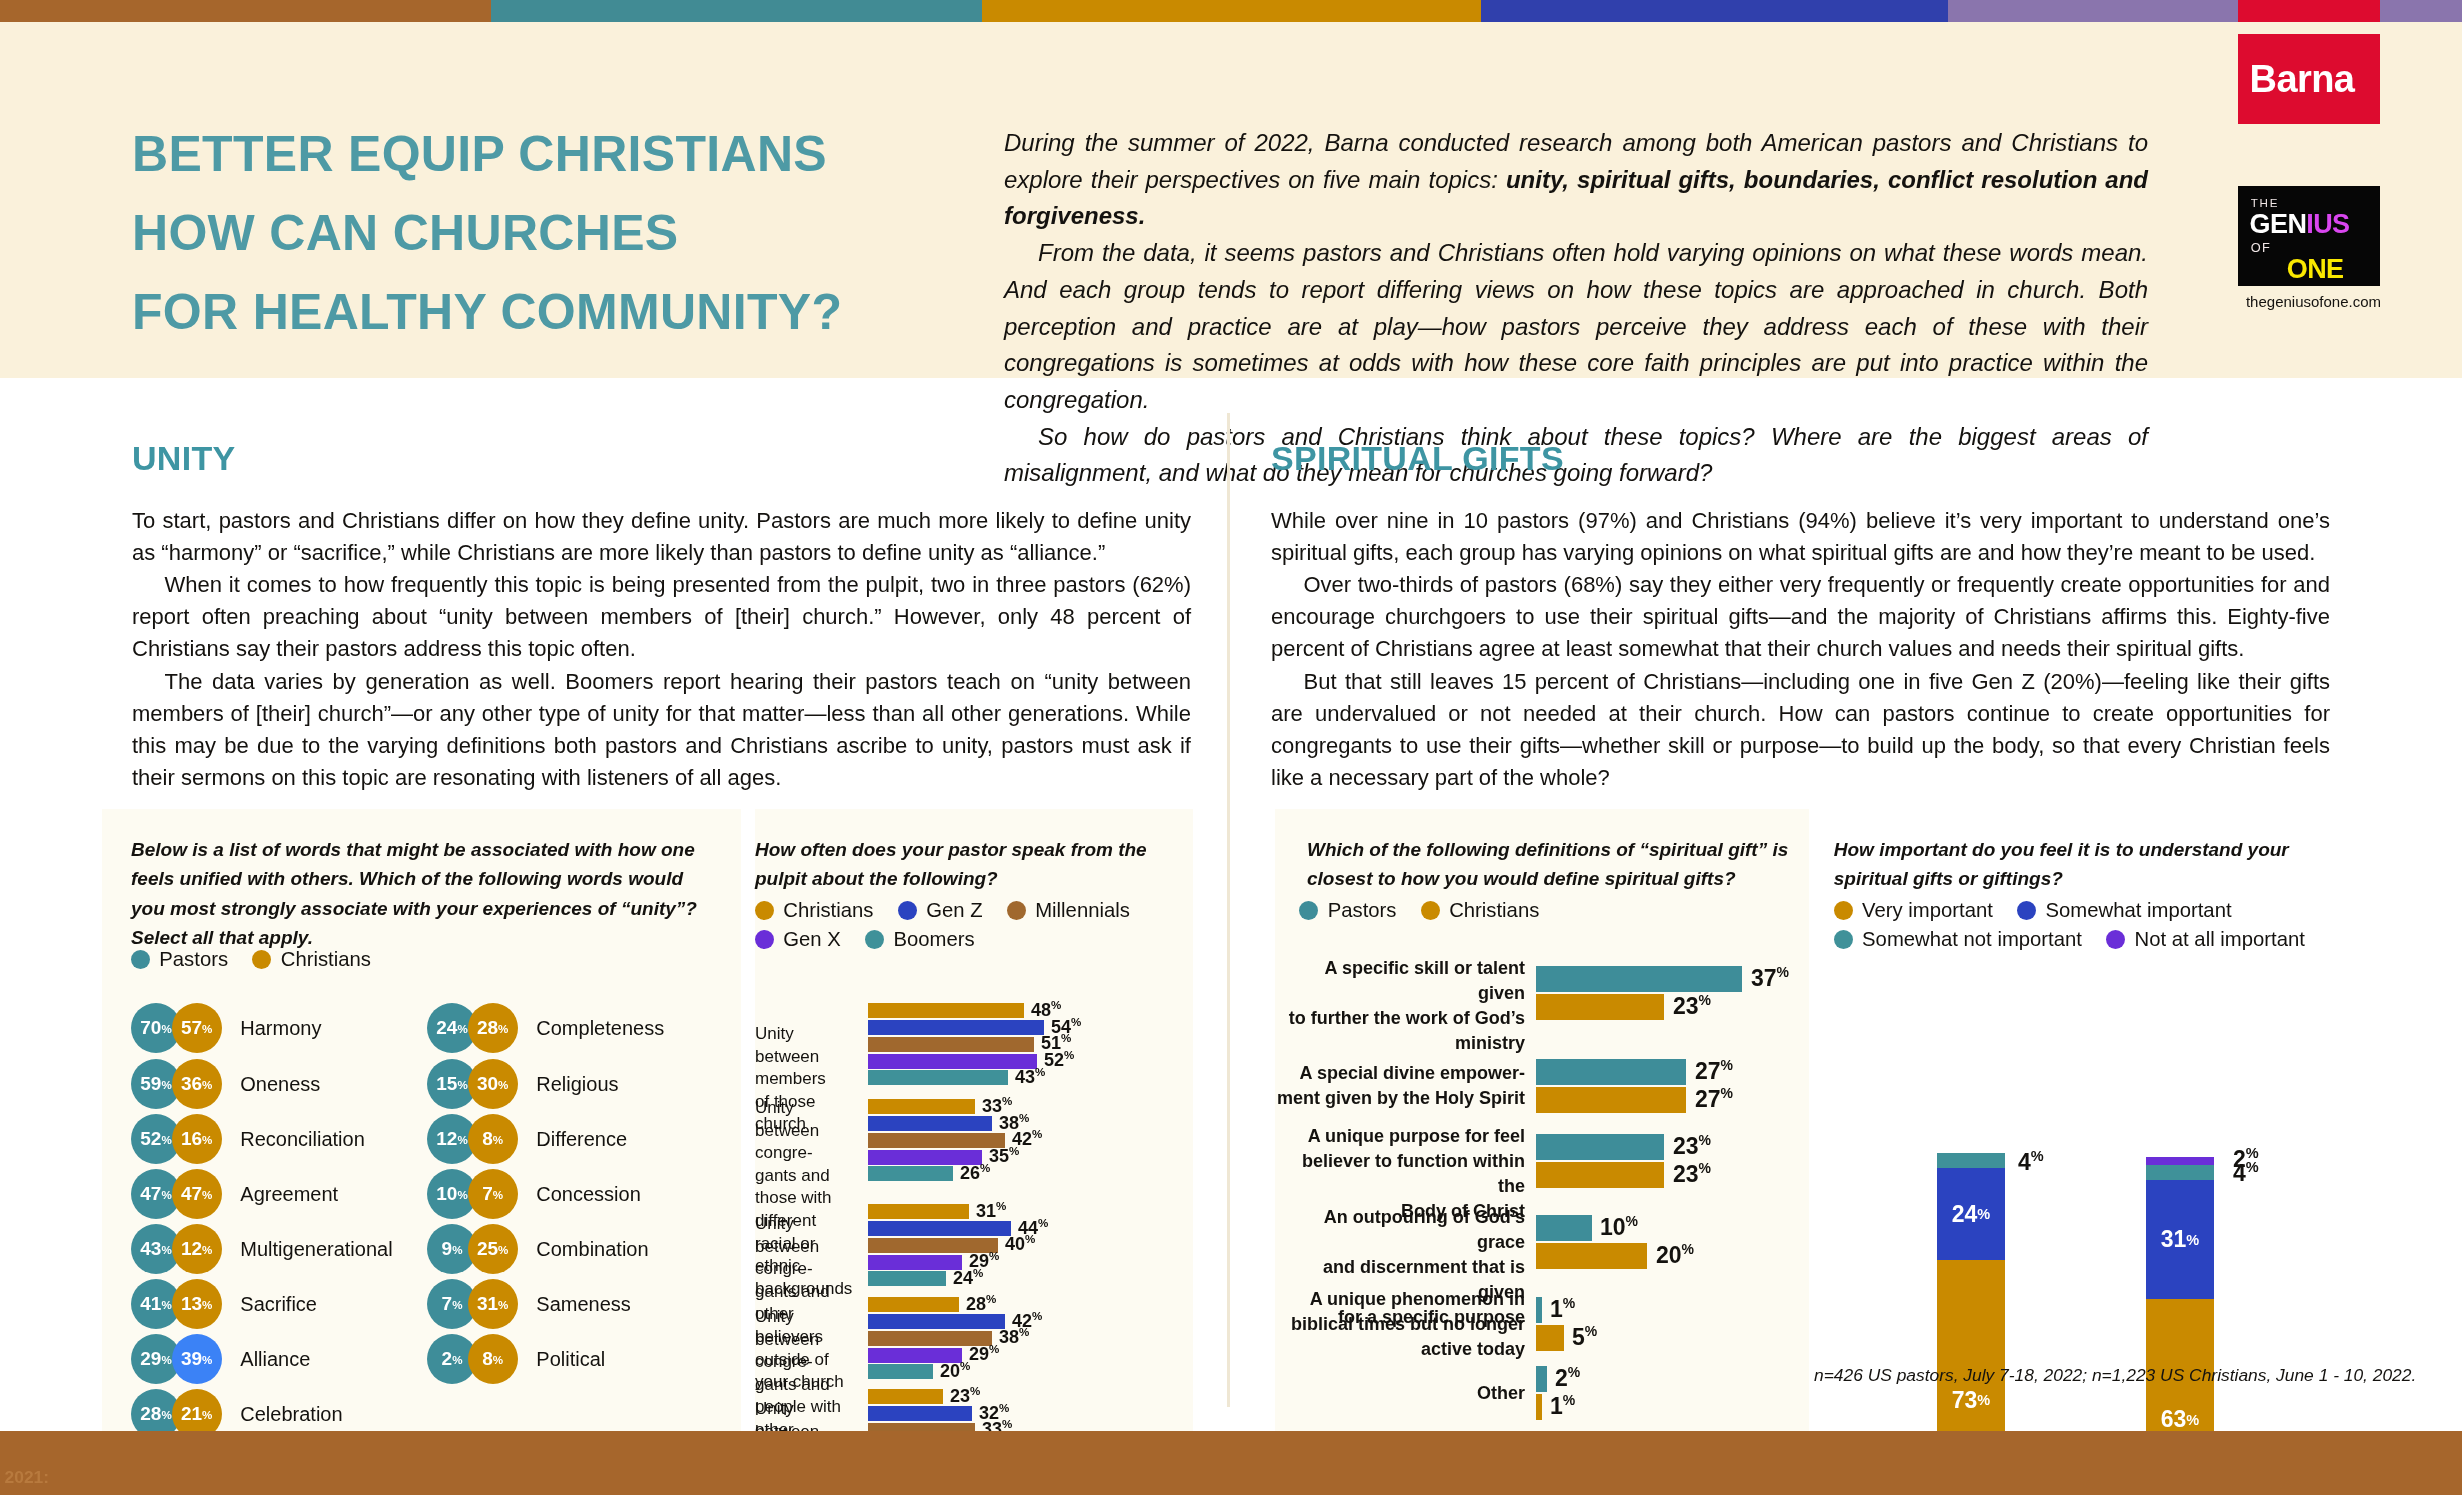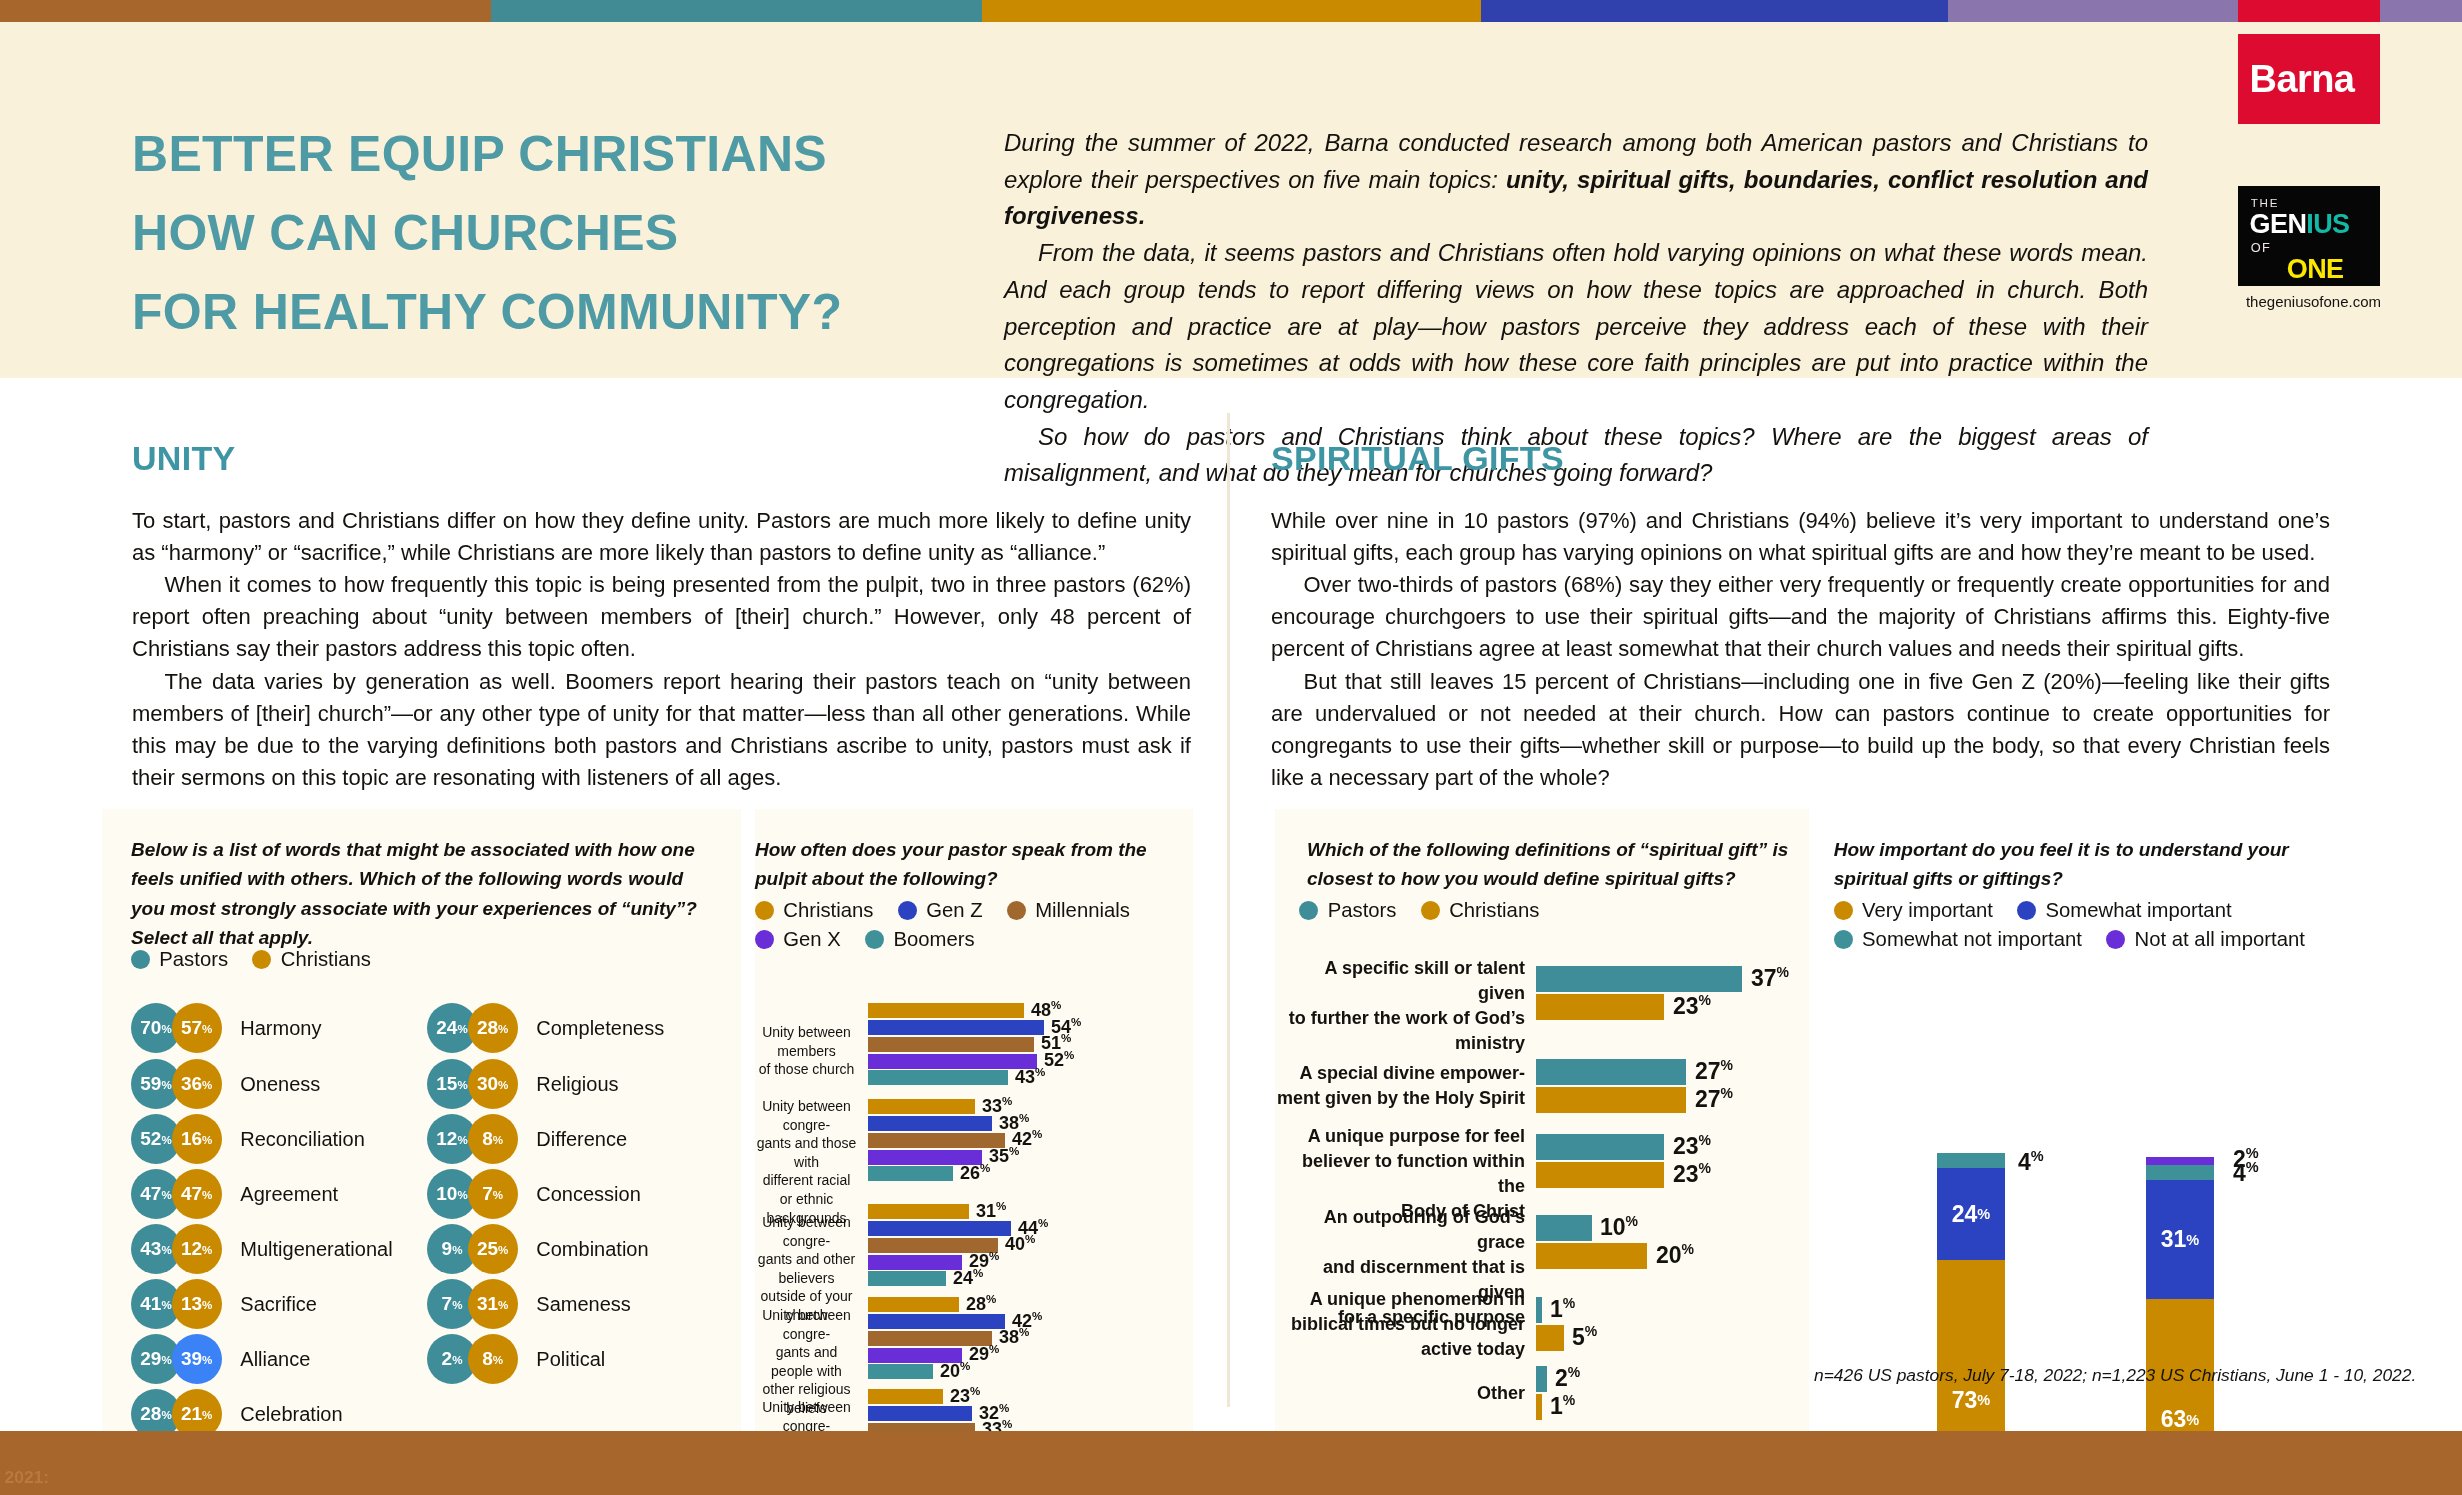--- a/index.html
+++ b/index.html
@@ -33,21 +33,21 @@
   .intro p.ind{text-indent:34px;}
   .intro b{font-weight:bold;font-style:italic;}
 
   
   .barna-logo{position:absolute;left:2238px;top:11.6px;width:142px;height:90px;background:#dd0b2f;}
   .barna-logo span{position:absolute;left:11.6px;top:24.4px;color:#fff;font-weight:bold;font-size:38px;letter-spacing:-0.6px;}
   .genius-logo{position:absolute;left:2238px;top:164px;width:142px;height:100px;background:#060606;}
   .g-the{position:absolute;left:12.8px;top:10px;color:#f1e7e7;font-size:11.6px;letter-spacing:1.7px;}
   .g-genius{position:absolute;left:11.6px;top:23px;font-size:27px;font-weight:bold;letter-spacing:-0.6px;}
   .g-genius .w{color:#ffffff;}
-  .g-genius .y{color:#14b8a6;}
+  .g-genius .y{color:#d946ef;}
   .g-of{position:absolute;left:12.8px;top:54px;color:#f1e7e7;font-size:12.8px;letter-spacing:1.2px;}
   .g-one{position:absolute;left:12.8px;top:68px;color:#fae800;font-size:27px;font-weight:bold;letter-spacing:-0.6px;margin-left:36px;}
   .g-url{position:absolute;left:2238px;top:271px;width:151px;text-align:center;font-size:15px;color:#14120f;}
 
   
   .divider{position:absolute;left:1227px;top:413px;width:2.9px;height:994px;background:#efe7d4;}
 
   .col{position:absolute;top:413px;}
   .col-left{left:0px;width:1225px;}
   .col-right{left:1229px;width:1233px;}
@@ -76,21 +76,21 @@
   .circle{
     width:50px;height:50px;border-radius:50%;
     color:#fff;font-weight:bold;font-size:19px;
     display:flex;align-items:center;justify-content:center;flex:none;
   }
   .circle .sup{font-size:11.6px;vertical-align:super;font-weight:bold;}
   .circ-row .lbl{margin-left:18.6px;font-size:20px;color:#14120f;white-space:nowrap;}
 
   
   .bargroup{position:absolute;}
-  .bg-label{position:absolute;text-align:center;font-size:14px;line-height:1.33;color:#14120f;}
+  .bg-label{position:absolute;text-align:left;font-size:17px;line-height:1.33;color:#14120f;}
   .bar{position:absolute;height:14.5px;}
   .barval{position:absolute;font-size:18px;font-weight:bold;color:#14120f;white-space:nowrap;}
   .barval .sup{font-size:11.6px;vertical-align:super;}
 
   
   .sg-label{position:absolute;text-align:right;font-size:18px;line-height:1.4;color:#14120f;font-weight:bold;}
   .sgbar{position:absolute;height:25.5px;}
   .sgval{position:absolute;font-size:23px;font-weight:bold;color:#14120f;white-space:nowrap;}
   .sgval .sup{font-size:14px;vertical-align:super;}
 

